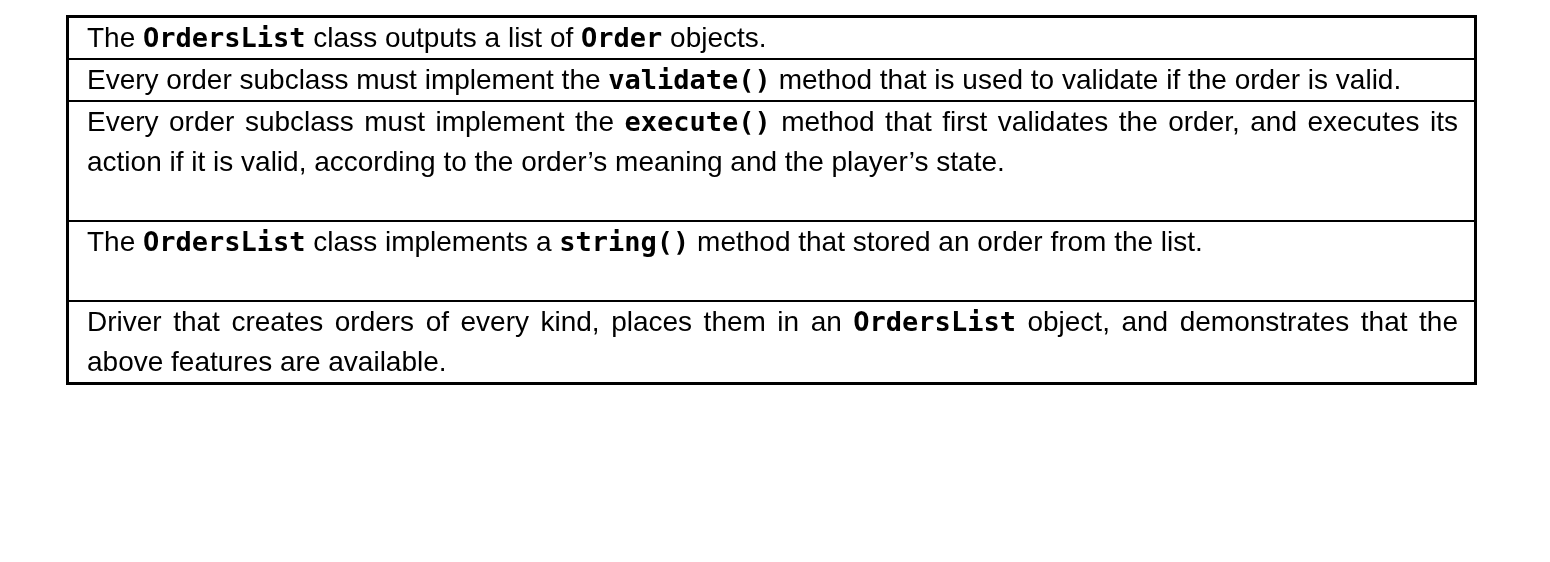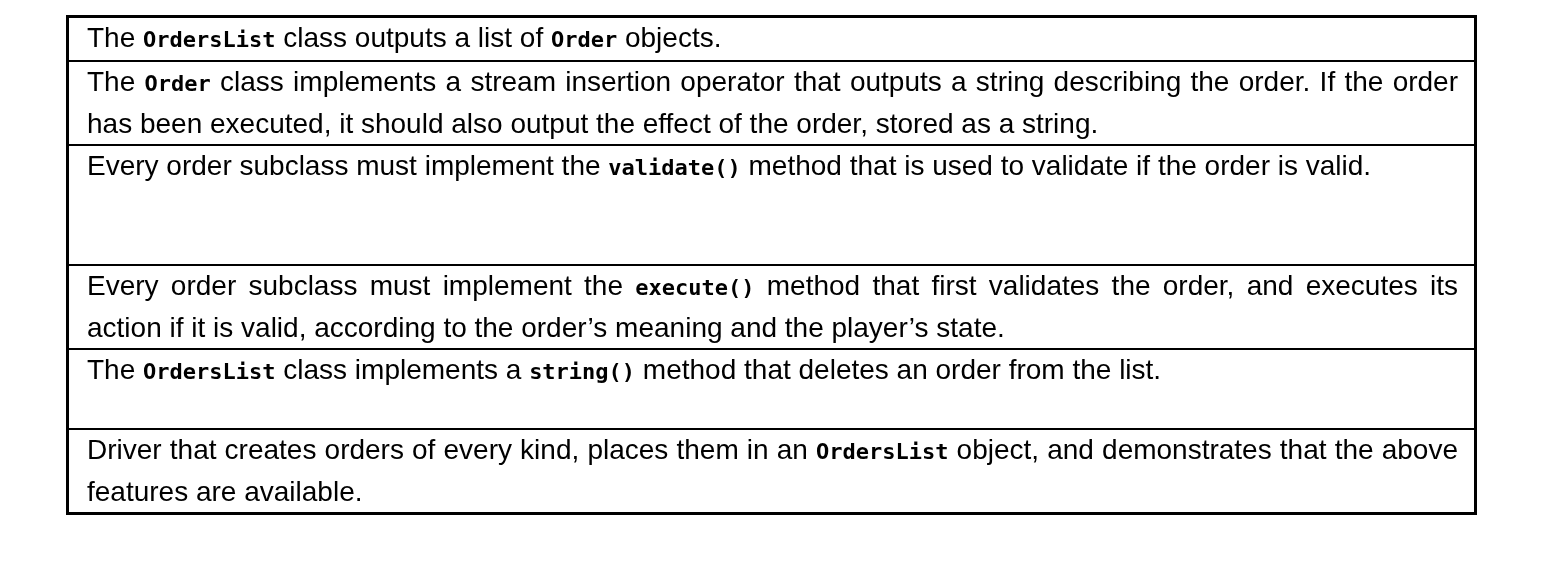--- a/index.html
+++ b/index.html
@@ -41,28 +41,27 @@
   .row:last-child {
     border-bottom: none;
   }
   .row:nth-child(3) { min-height: 120px; }
   .row:nth-child(4) { min-height: 80px; }
   .row:nth-child(5) { min-height: 80px; }
   .row:nth-child(8) { min-height: 83px; margin-left: 20px; }
   .code {
     font-family: "DejaVu Sans Mono", monospace;
     font-weight: bold;
-    font-size: 22px;
+    font-size: 27px;
   }
 </style>
 </head>
 <body>
 
 <div class="page">
   <div class="req-table">
       <div class="row"><span class="txt">The </span><span class="code">OrdersList</span><span class="txt"> class outputs a list of </span><span class="code">Order</span><span class="txt"> objects.</span></div>
-      <div class="row"><span class="txt">The </span><span class="code">Order</span><span class="txt"> class implements a stream insertion operator that outputs a string describing the order. If the order has been executed, it should also output the effect of the order, stored as a string.</span></div>
       <div class="row"><span class="txt">Every order subclass must implement the </span><span class="code">validate()</span><span class="txt"> method that is used to validate if the order is valid.</span></div>
       <div class="row"><span class="txt">Every order subclass must implement the </span><span class="code">execute()</span><span class="txt"> method that first validates the order, and executes its action if it is valid, according to the order’s meaning and the player’s state.</span></div>
-      <div class="row"><span class="txt">The </span><span class="code">OrdersList</span><span class="txt"> class implements a </span><span class="code">string()</span><span class="txt"> method that deletes an order from the list.</span></div>
+      <div class="row"><span class="txt">The </span><span class="code">OrdersList</span><span class="txt"> class implements a </span><span class="code">string()</span><span class="txt"> method that stored an order from the list.</span></div>
       <div class="row"><span class="txt">Driver that creates orders of every kind, places them in an </span><span class="code">OrdersList</span><span class="txt"> object, and demonstrates that the above features are available.</span></div>
     </div>
 </div>
 
 </body></html>

